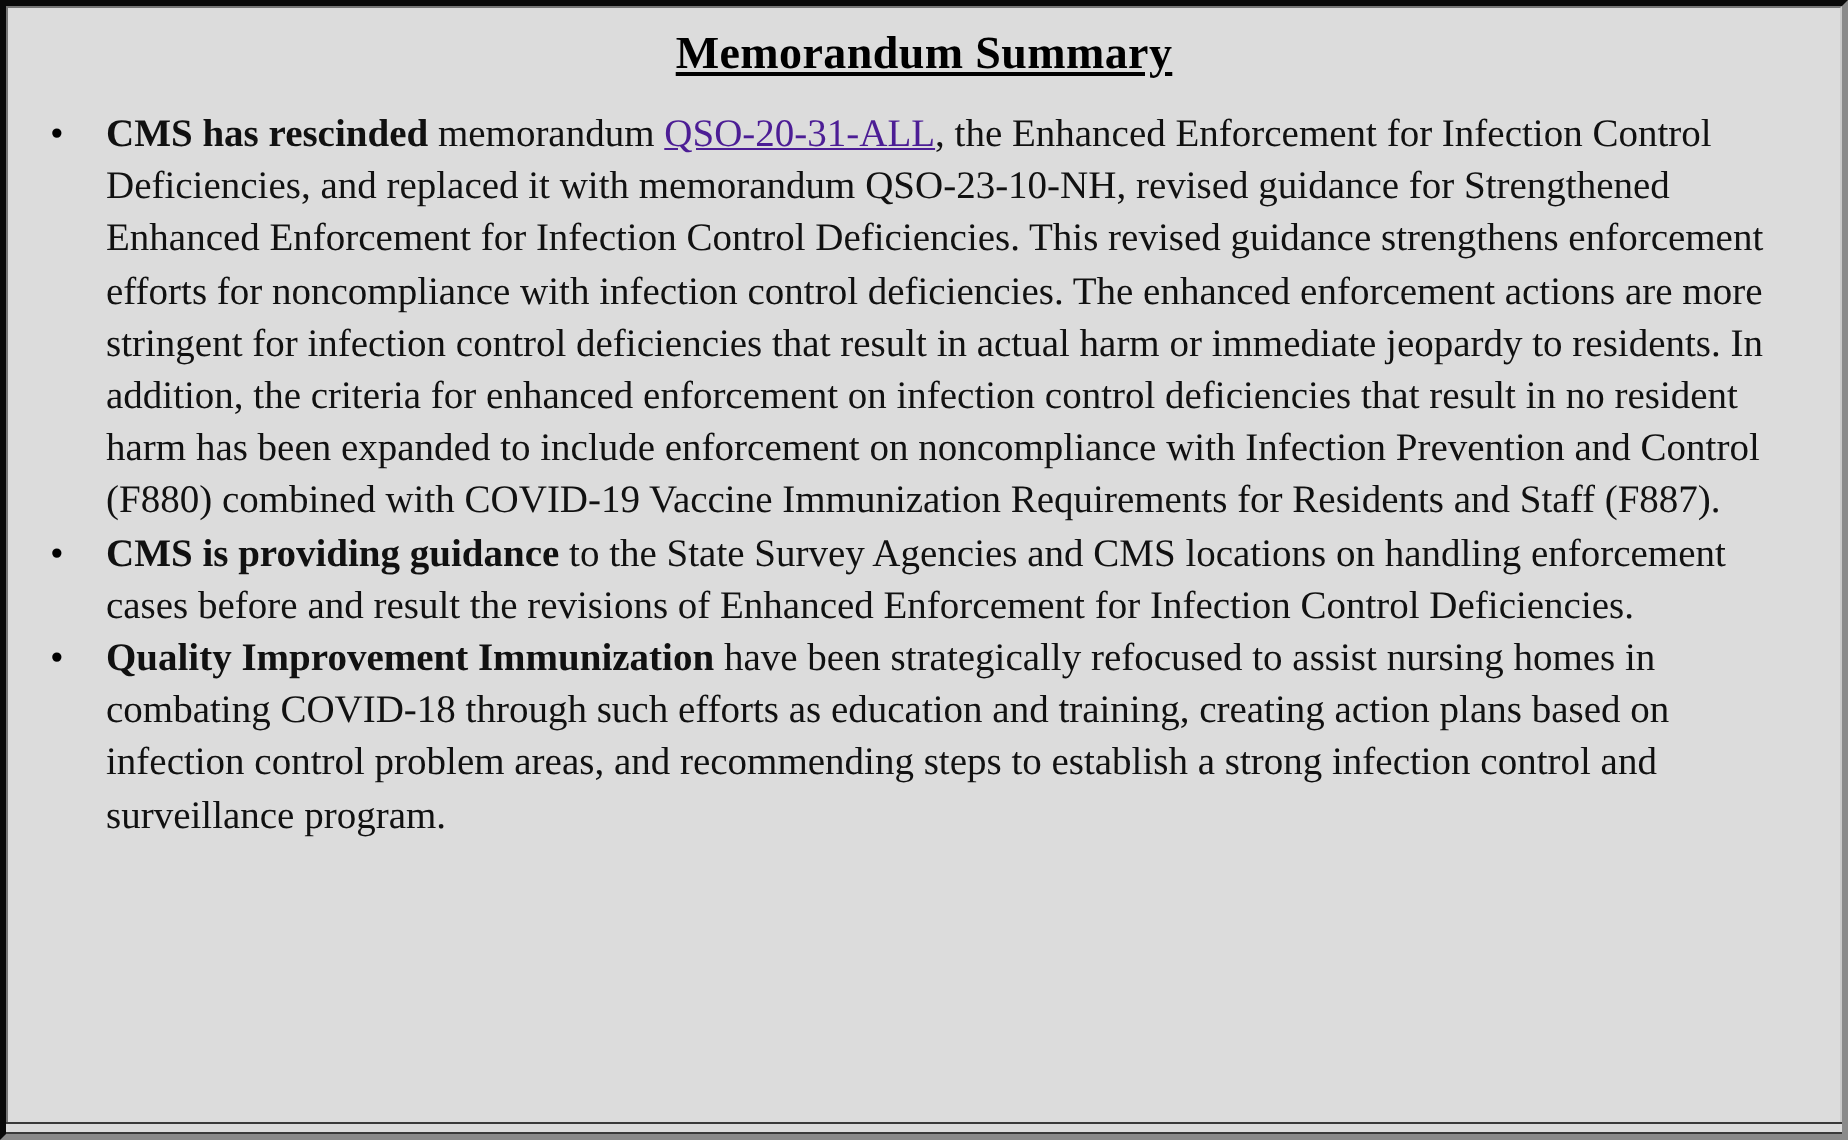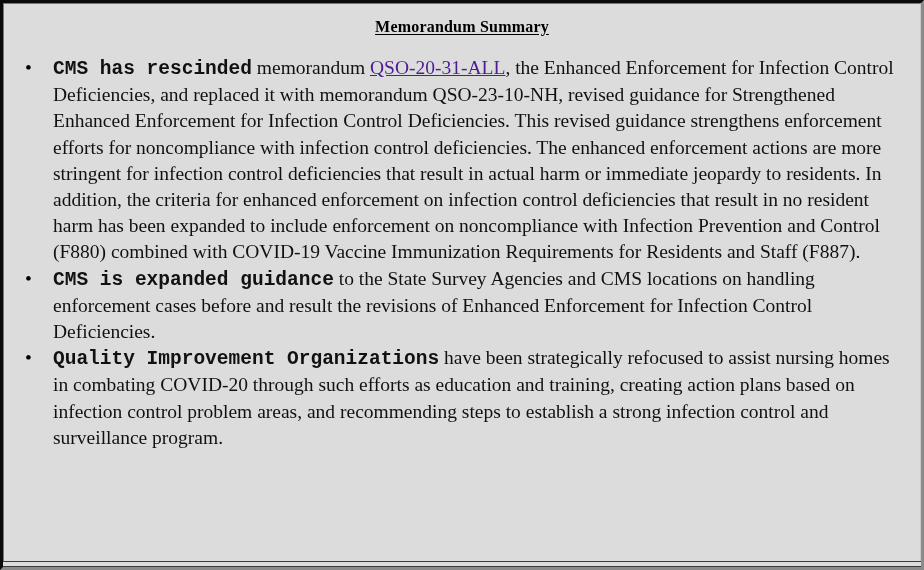--- a/index.html
+++ b/index.html
@@ -41,21 +41,21 @@
   .memo-inner {
     position: relative;
     box-sizing: border-box;
     width: 100%;
     height: 100%;
     padding: 6px 14px 0 14px;
   }
 
   .memo-title {
     text-align: center;
-    font-size: 16px;
+    font-size: 23px;
     font-weight: bold;
     line-height: 28px;
     color: #000000;
     text-decoration: underline;
     text-underline-offset: 2px;
     margin: 4px 0 0 0;
     letter-spacing: 0.2px;
   }
 
   .bullet-list {
@@ -81,21 +81,20 @@
     left: 8px;
     top: 0;
     font-size: 19.5px;
     line-height: 26.2px;
     color: #000000;
   }
   .bullet-item-1 { margin-top: 14px; }
 
   .lead {
     font-weight: bold;
-    font-family: Liberation Mono, monospace;
   }
   .memo-link {
     color: #4c1d95;
     text-decoration: underline;
     cursor: pointer;
   }
 
   
   .bottom-rule {
     position: absolute;
@@ -118,24 +117,24 @@
 
     <ul class="bullet-list">
 
       <li class="bullet-item bullet-item-1">
         <span class="bullet-marker">•</span>
         <span class="lead">CMS has rescinded</span><span> memorandum </span><a class="memo-link">QSO-20-31-ALL</a><span>, the Enhanced Enforcement for Infection Control Deficiencies, and replaced it with memorandum QSO-23-10-NH, revised guidance for Strengthened Enhanced Enforcement for Infection Control Deficiencies. This revised guidance strengthens enforcement efforts for noncompliance with infection control deficiencies.  The enhanced enforcement actions are more stringent for infection control deficiencies that result in actual harm or immediate jeopardy to residents. In addition, the criteria for enhanced enforcement on infection control deficiencies that result in no resident harm has been expanded to include enforcement on noncompliance with Infection Prevention and Control (F880) combined with COVID-19 Vaccine Immunization Requirements for Residents and Staff (F887).</span>
       </li>
 
       <li class="bullet-item">
         <span class="bullet-marker">•</span>
-        <span class="lead">CMS is expanded guidance</span><span> to the State Survey Agencies and CMS locations on handling enforcement cases before and result the revisions of Enhanced Enforcement for Infection Control Deficiencies.</span>
+        <span class="lead">CMS is providing guidance</span><span> to the State Survey Agencies and CMS locations on handling enforcement cases before and result the revisions of Enhanced Enforcement for Infection Control Deficiencies.</span>
       </li>
 
       <li class="bullet-item">
         <span class="bullet-marker">•</span>
-        <span class="lead">Quality Improvement Organizations</span><span> have been strategically refocused to assist nursing homes in combating COVID-20 through such efforts as education and training, creating action plans based on infection control problem areas, and recommending steps to establish a strong infection control and surveillance program.</span>
+        <span class="lead">Quality Improvement Immunization</span><span> have been strategically refocused to assist nursing homes in combating COVID-18 through such efforts as education and training, creating action plans based on infection control problem areas, and recommending steps to establish a strong infection control and surveillance program.</span>
       </li>
 
     </ul>
   </div>
   <div class="bottom-rule"></div>
 </div>
 
 </body></html>

